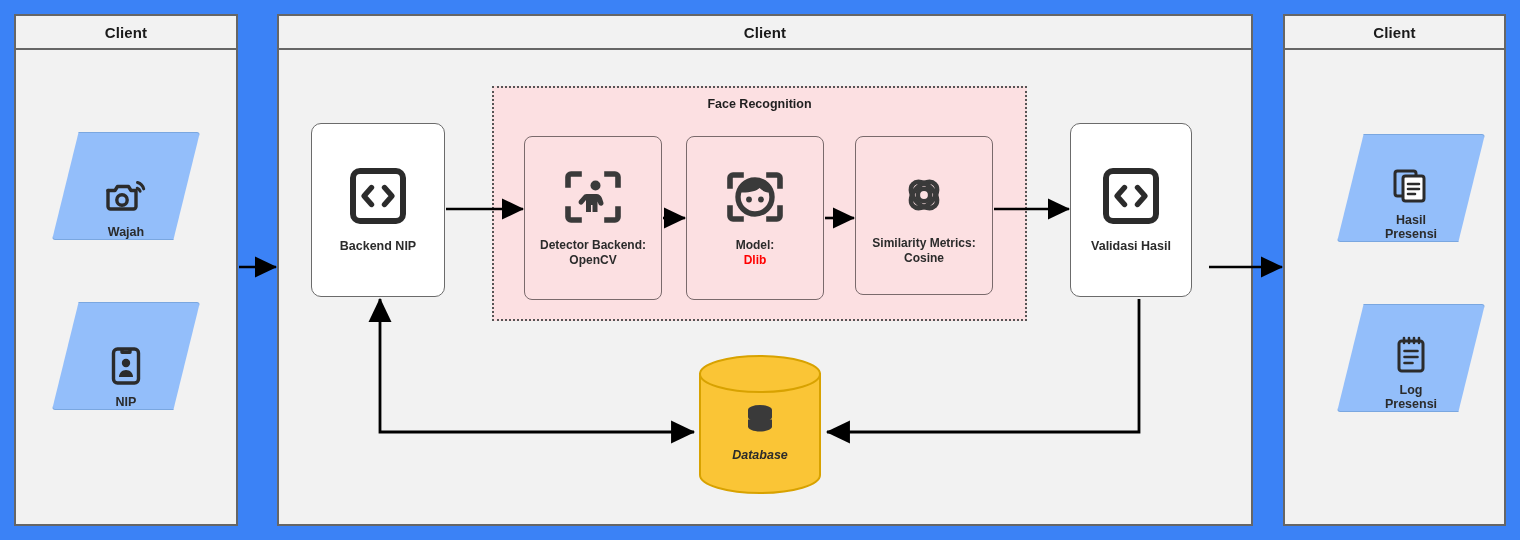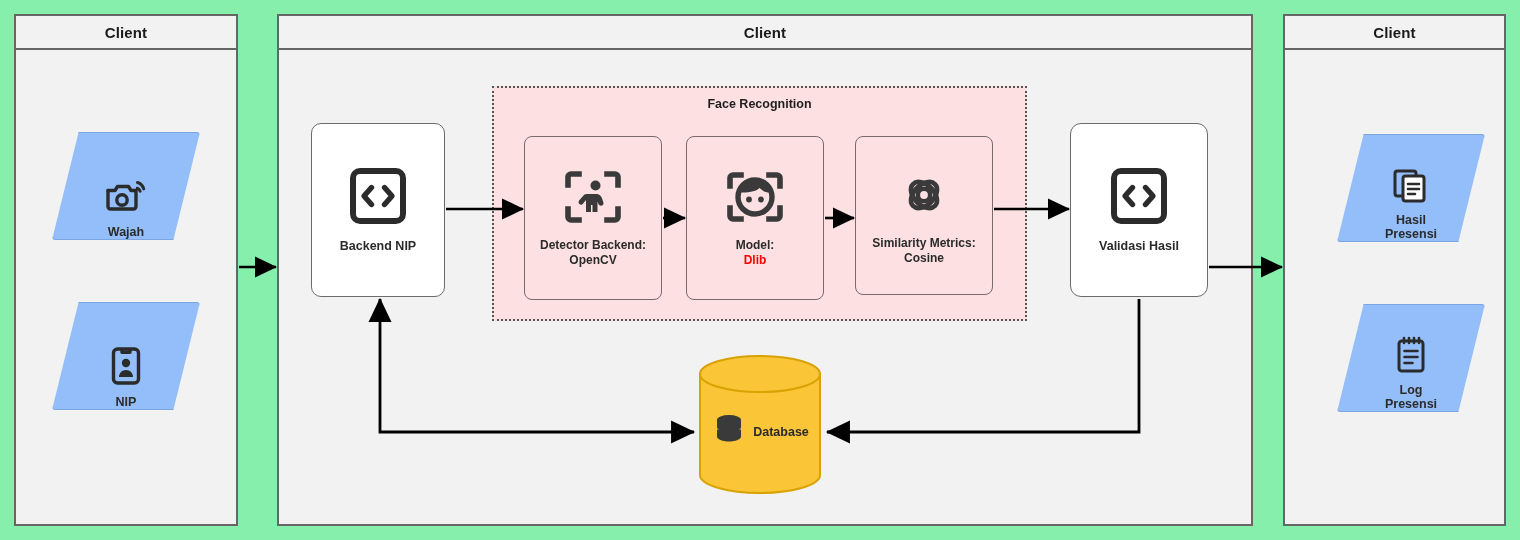--- a/index.html
+++ b/index.html
@@ -8,21 +8,21 @@
     background: #ffffff;
   }
   body {
     font-family: "Liberation Sans", sans-serif;
     -webkit-font-smoothing: antialiased;
   }
   #canvas {
     position: relative;
     width: 1520px;
     height: 540px;
-    background: #86efac;
+    background: #3b82f6;
     overflow: hidden;
   }
 
   
   .panel {
     position: absolute;
     background: #f2f2f2;
     border: 2px solid #666666;
     box-sizing: border-box;
   }
@@ -141,26 +141,27 @@
   .subproc-value.accent { color: #ff0000; }
 
   
   .db {
     position: absolute;
   }
   .db-inner {
     position: absolute;
     inset: 0;
     display: flex;
-    flex-direction: row;
+    flex-direction: column;
     align-items: center;
     justify-content: center;
     gap: 6px;
     padding-top: 14px;
     box-sizing: border-box;
+    font-style: italic;
   }
   .db-label {
     font-size: 12.5px;
     font-weight: bold;
     color: #2b2b2b;
   }
 
   
   #wires {
     position: absolute;
@@ -277,21 +278,21 @@
         <ellipse cx="31" cy="29" rx="10" ry="15.5" transform="rotate(-45 31 29)"></ellipse>
         <circle cx="31" cy="29" r="6.2"></circle>
       </svg>
     </span>
     <span class="subproc-label">
       <span>Similarity Metrics:</span><br>
       <span class="subproc-value">Cosine</span>
     </span>
   </div>
 
-  <div class="proc" style="left:1070px; top:123px; width:138px; height:174px;border-radius:11px;">
+  <div class="proc" style="left:1070px; top:123px; width:122px; height:174px;">
     <span class="icon">
       <svg width="58" height="58" viewBox="0 0 58 58" fill="none">
         <rect x="4" y="4" width="50" height="50" rx="7" stroke="#2b2b2b" stroke-width="6"></rect>
         <path d="M22.5 20.5 15 29l7.5 8.5" stroke="#2b2b2b" stroke-width="5.4" stroke-linecap="round" stroke-linejoin="round"></path>
         <path d="M35.5 20.5 43 29l-7.5 8.5" stroke="#2b2b2b" stroke-width="5.4" stroke-linecap="round" stroke-linejoin="round"></path>
       </svg>
     </span>
     <span class="proc-label">Validasi Hasil</span>
   </div>
 

